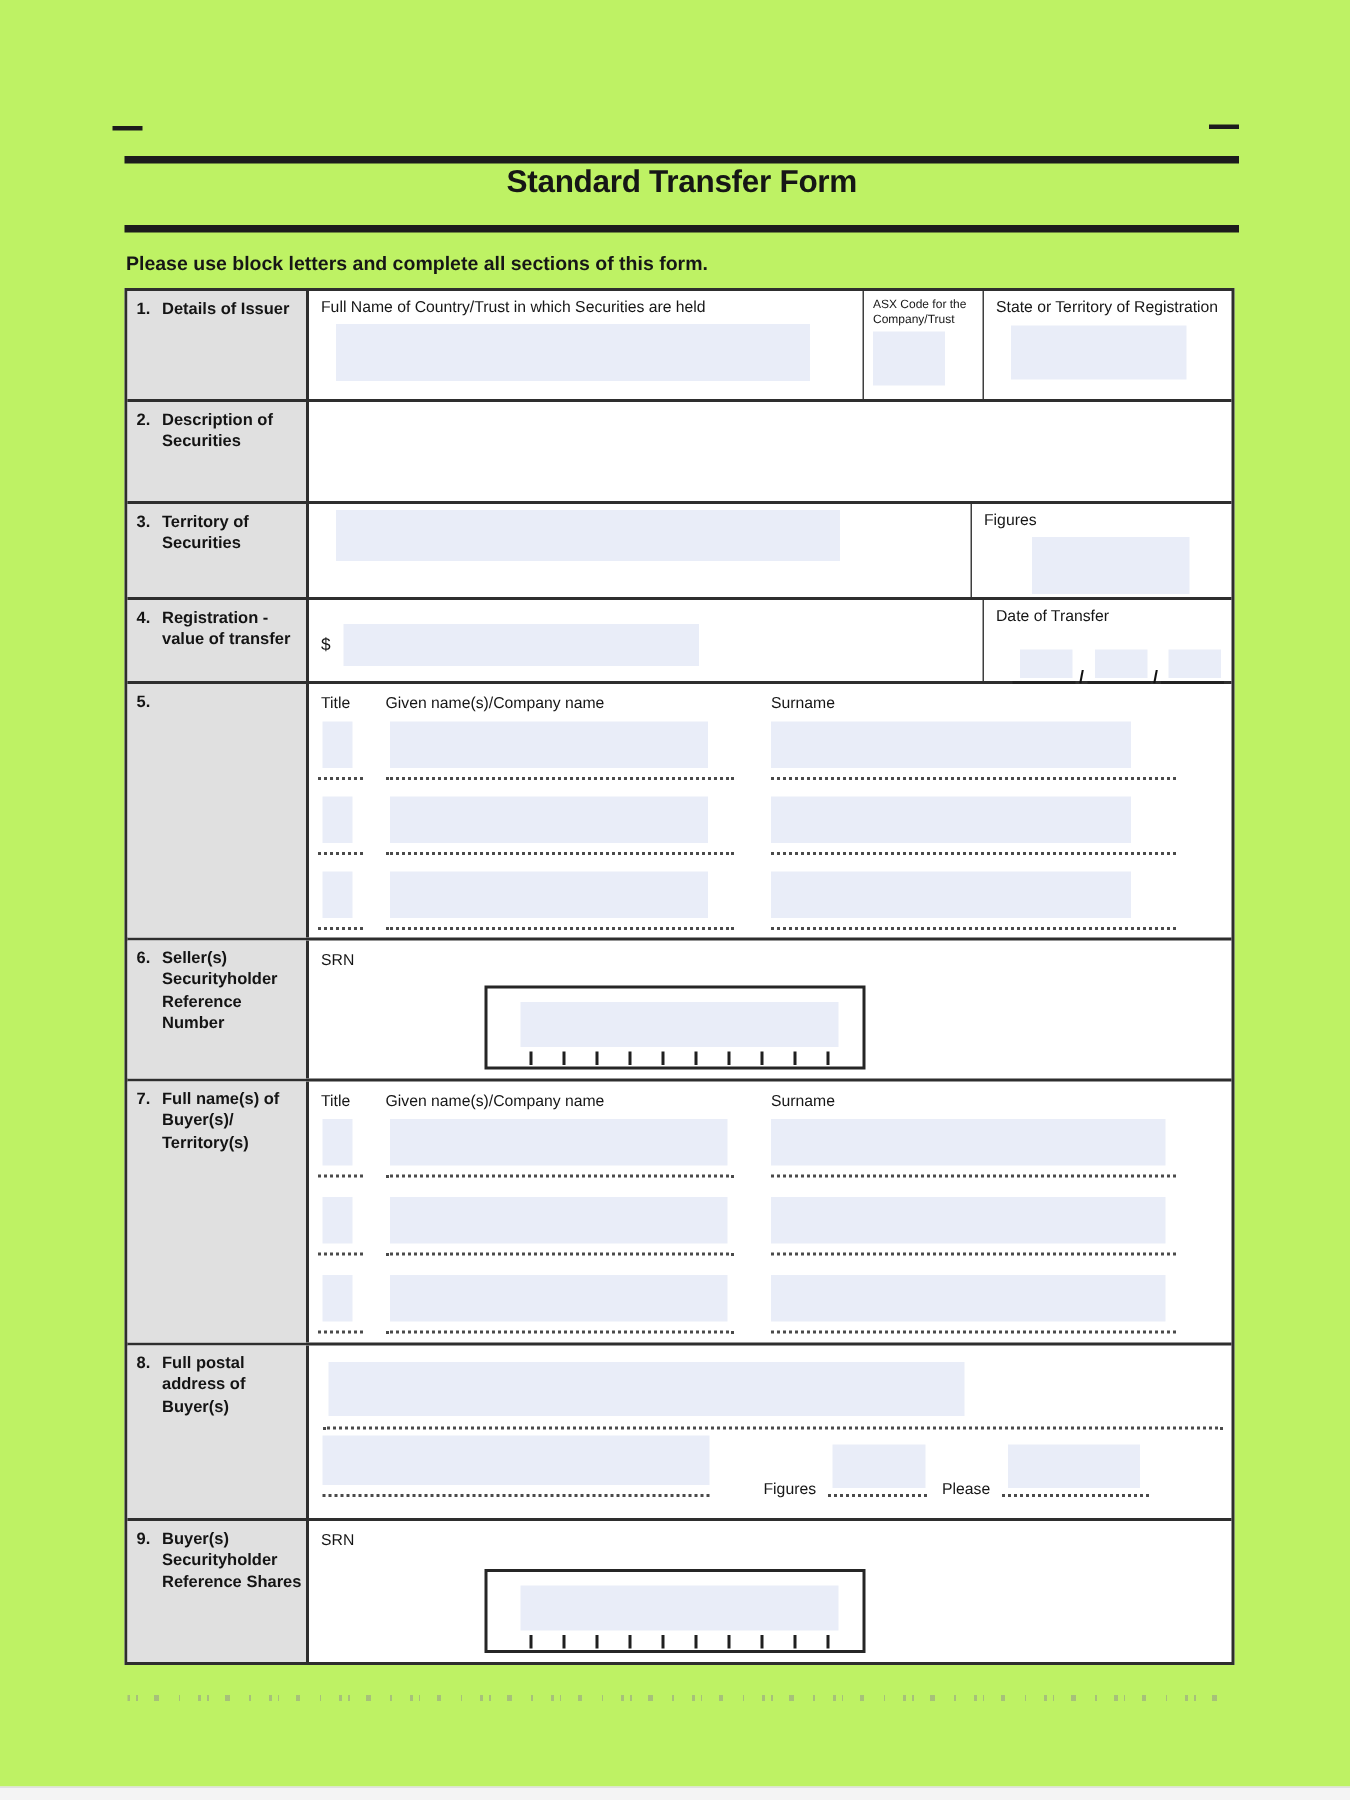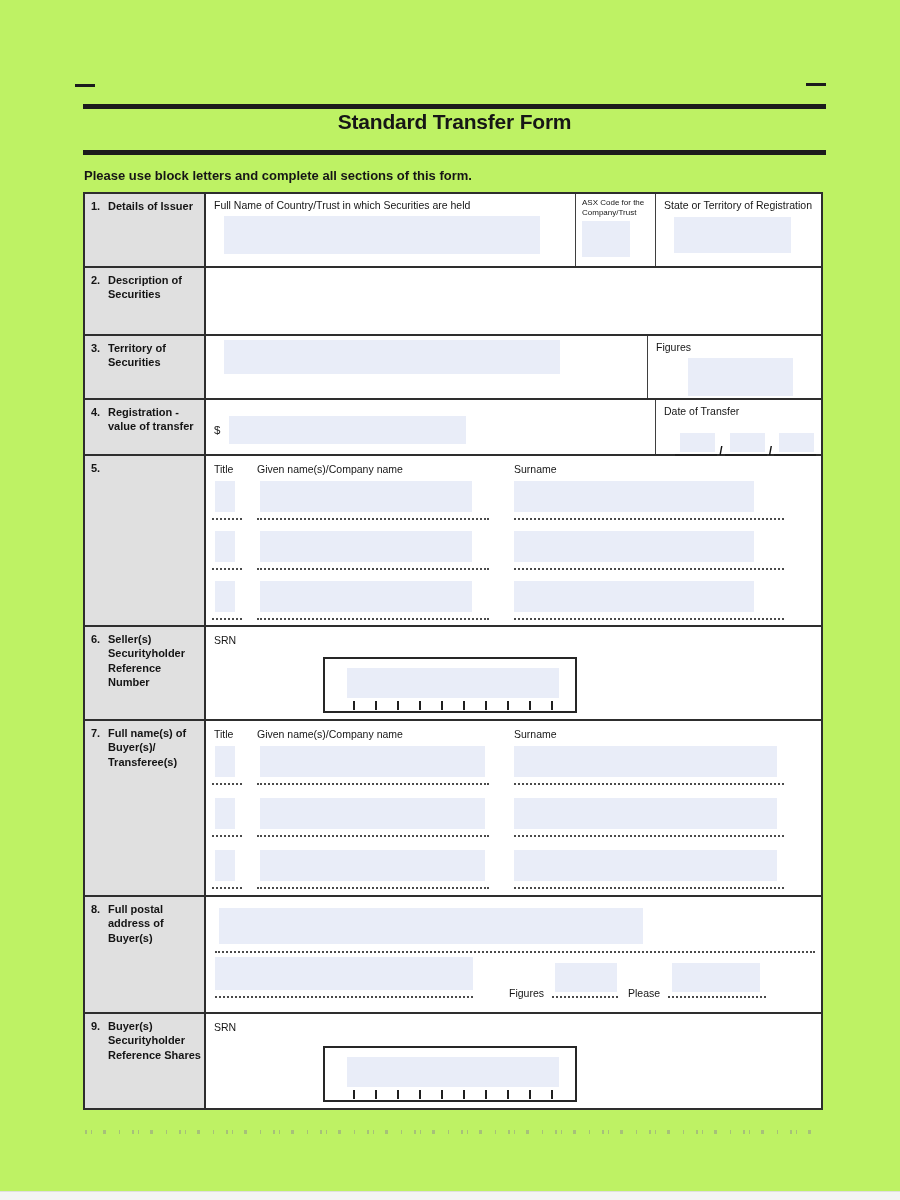--- a/index.html
+++ b/index.html
@@ -250,21 +250,21 @@
               <span class="tick" style="left: 204px;"></span>
               <span class="tick" style="left: 226px;"></span>
             </div>
         </div>
       </div>
     </div>
 
     <div class="frow h178">
       <div class="labelcell">
         <span class="num">7.</span>
-        <span class="lbl">Full name(s) of Buyer(s)/ Transferee(s)</span>
+        <span class="lbl">Full name(s) of Buyer(s)/ Territory(s)</span>
       </div>
       <div class="cellgroup">
         <div class="cell main r7grid">
           <div class="nghead">
             <span class="col-title">Title</span>
             <span class="col-given">Given name(s)/Company name</span>
             <span class="col-surname">Surname</span>
           </div>
           <div class="ngrow">
             <div class="field tbox"></div>

